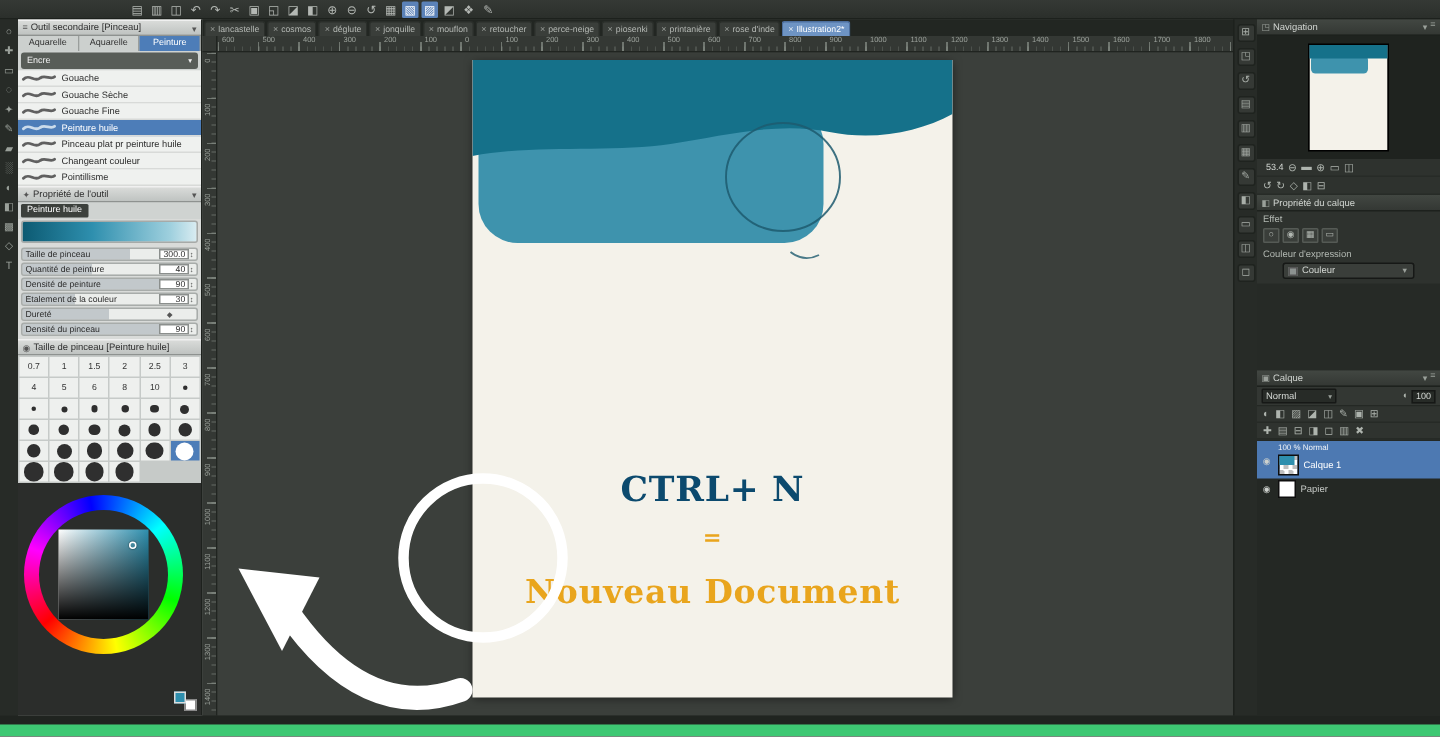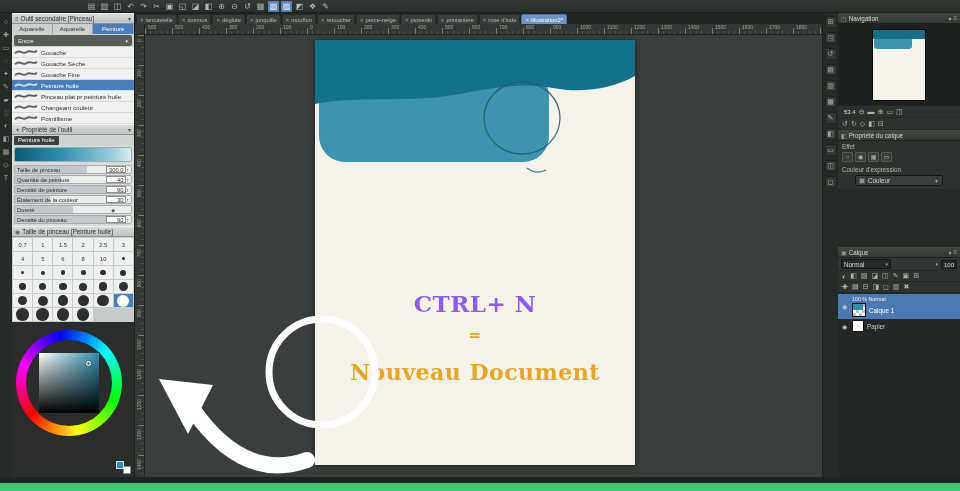--- a/index.html
+++ b/index.html
@@ -523,21 +523,21 @@
       </div>
     <div id="viewport">
       <div id="document" style="background: rgb(244, 242, 234);">
         <svg id="paint-svg" viewBox="0 0 320 425" preserveAspectRatio="none">
           <rect x="4" y="30" width="230" height="92" rx="26" fill="#3e93ad"></rect>
           <path d="M0,0 H320 V36 C298,48 268,54 238,48 C204,41 170,50 132,56 C92,62 40,56 0,64 Z" fill="#15718a"></path>
           <ellipse cx="207" cy="78" rx="38" ry="36" fill="none" stroke="#1d5a6e" stroke-width="1.3" opacity="0.85"></ellipse>
           <path d="M212,128 q9,7 19,2" fill="none" stroke="#1d5a6e" stroke-width="1.3" opacity="0.8"></path>
         </svg>
         <div class="caption">
-          <div class="cap1" style="color: #8b5cf6;">CTRL+ N</div>
+          <div class="cap1" style="color: #0c4a6e; margin-top: 23px;">CTRL+ N</div>
           <div class="cap2" style="color: rgb(233, 165, 29);">=</div>
           <div class="cap3" style="color: rgb(233, 165, 29);">Nouveau Document</div>
         </div>
       </div>
       <svg id="annotation-svg" viewBox="0 0 677 442">
         <circle cx="177" cy="337" r="53" fill="none" stroke="#ffffff" stroke-width="7"></circle>
         <path d="M162,425 Q98,448 46,372" fill="none" stroke="#ffffff" stroke-width="16" stroke-linecap="round"></path>
         <path d="M14,344 L68,350 L43,399 Z" fill="#ffffff"></path>
       </svg>
     </div>

